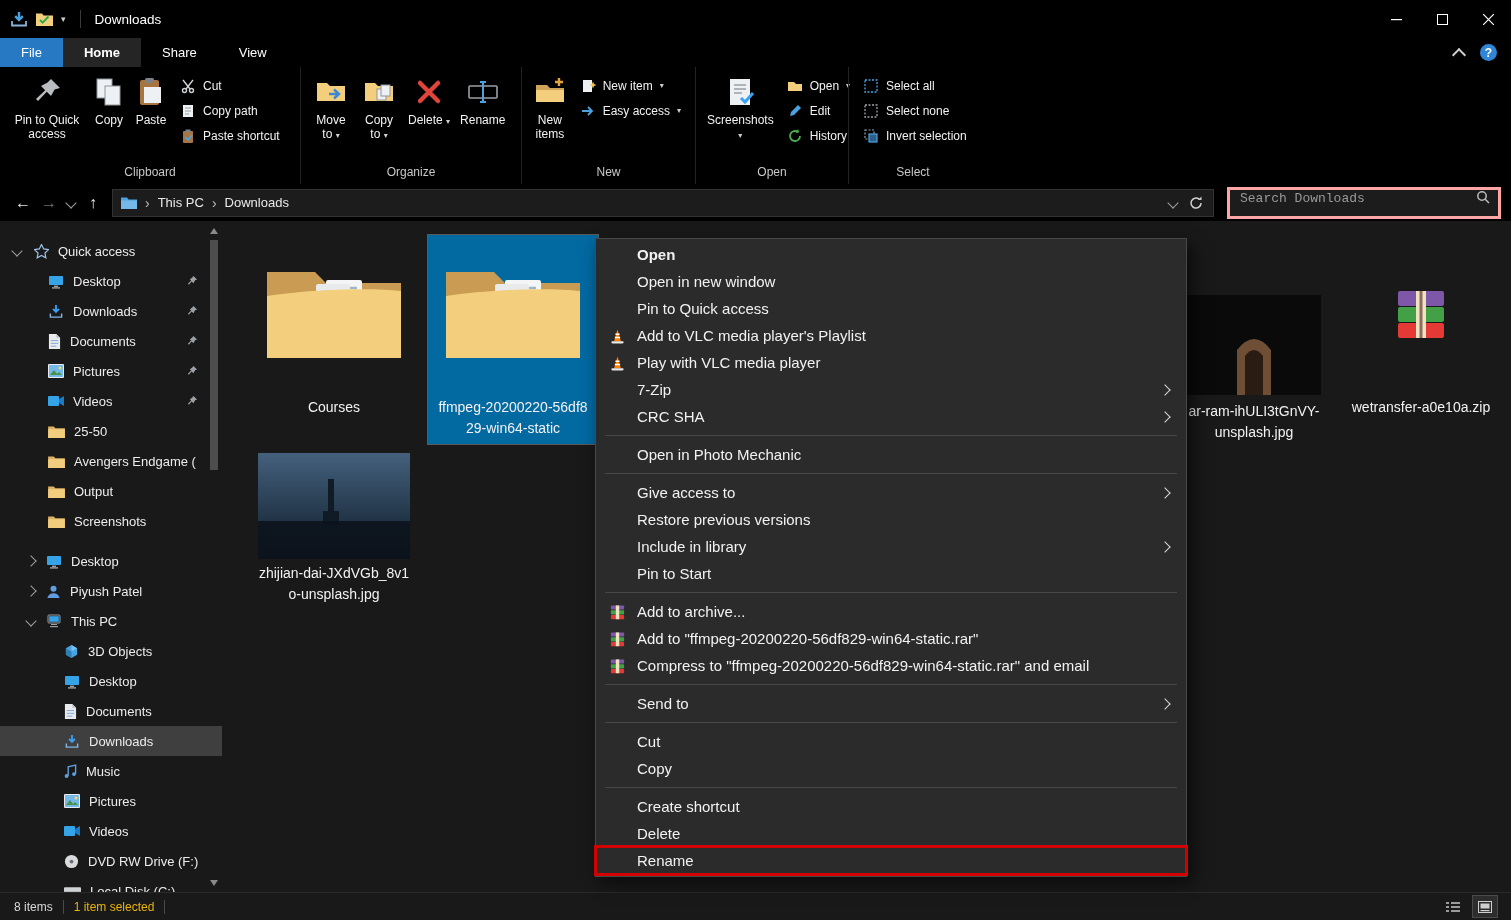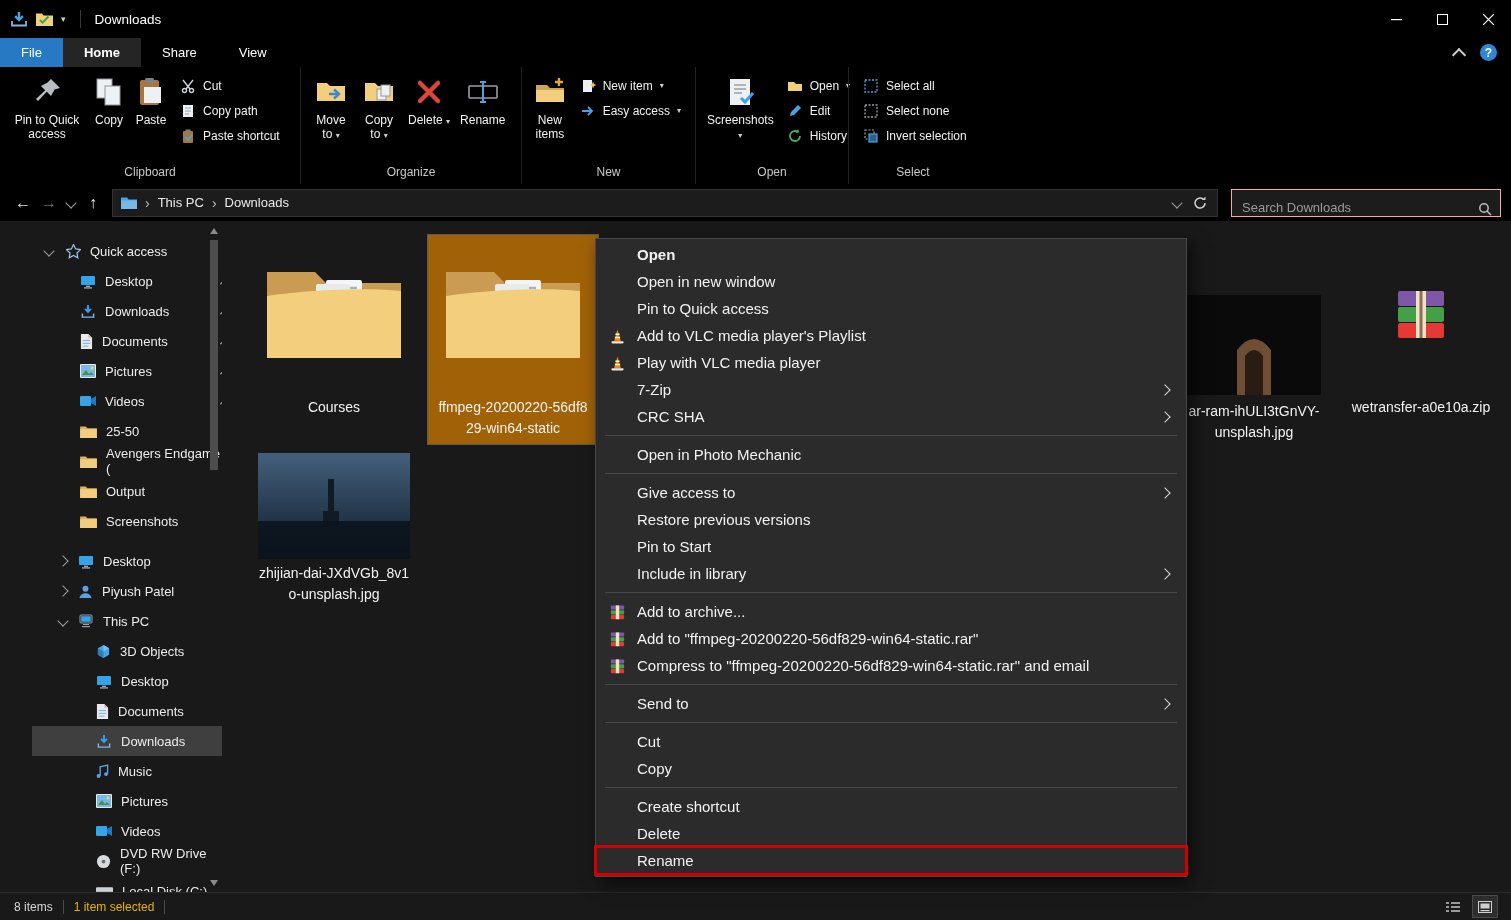--- a/index.html
+++ b/index.html
@@ -44,27 +44,27 @@
 
   
   .navbar{position:absolute;top:184px;left:0;right:0;height:37px;background:#000;display:flex;align-items:center;padding:0 10px;}
   .nav-btn{width:26px;height:26px;display:flex;align-items:center;justify-content:center;font-size:16px;color:#e9e9e9;}
   .nav-btn.dim{color:#6f6f6f;}
   .addr{flex:1;height:26px;margin-left:6px;background:#1c1c1c;border:1px solid #333;display:flex;align-items:center;padding:0 8px;font-size:13px;color:#e9e9e9;gap:7px;}
   .crumb-sep{color:#bdbdbd;font-size:14px;padding:0 1px;}
   .crumb{cursor:default;}
   .addr-right{margin-left:auto;display:flex;align-items:center;gap:12px;padding-right:2px;}
   .mini-chev{width:7px;height:7px;border-right:1.4px solid #9f9f9f;border-bottom:1.4px solid #9f9f9f;transform:rotate(45deg);}
-  .searchbox{width:252px;height:26px;margin-left:13px;background:#1c1c1c;border:1px solid #fca5a5;display:flex;align-items:flex-end;padding:0 8px;}
+  .searchbox{width:252px;height:26px;margin-left:13px;background:#1c1c1c;border:3px solid #fca5a5;display:flex;align-items:flex-start;padding:0 8px;font-family:Liberation Mono, monospace;}
   .searchbox input{flex:1;background:transparent;border:none;outline:none;color:#cfcfcf;font-size:13px;font-family:inherit;}
   .searchbox input::placeholder{color:#9a9a9a;}
 
   
   .sidebar{position:absolute;top:221px;left:0;width:222px;bottom:27px;background:#191919;font-size:13px;overflow:hidden;}
-  .sb-list{padding-top:15px;padding-left:32px;}
+  .sb-list{padding-top:15px;}
   .sb-item{position:relative;height:30px;display:flex;align-items:center;gap:9px;color:#ececec;}
   .p1{padding-left:34px;}
   .p2{padding-left:48px;}
   .p1b{padding-left:46px;}
   .p3{padding-left:64px;}
   .sb-item.selected{background:#3f3f3f;width:202px;}
   .sb-chev{position:absolute;width:7px;height:7px;border-right:1.4px solid #9f9f9f;border-bottom:1.4px solid #9f9f9f;}
   .chev-d{transform:rotate(45deg);}
   .chev-r{transform:rotate(-45deg);}
   .c1{left:13px;top:11px;}
@@ -75,21 +75,21 @@
   .sb-sb-arrow{position:absolute;left:2px;width:0;height:0;border-left:4px solid transparent;border-right:4px solid transparent;}
   .sb-sb-up{top:5px;border-bottom:6px solid #8a8a8a;}
   .sb-sb-down{bottom:5px;border-top:6px solid #8a8a8a;}
   .sb-thumb{position:absolute;left:2px;top:17px;width:8px;height:230px;background:#4d4d4d;}
 
   
   .files{position:absolute;top:221px;left:222px;right:0;bottom:27px;background:#191919;}
   .tile{position:absolute;text-align:center;color:#f2f2f2;font-size:14px;line-height:1.5;}
   .tile .thumb{display:flex;align-items:center;justify-content:center;height:160px;}
   .tile .fname{word-break:break-all;padding:2px 2px 5px;}
-  .tile.selected-tile{background:#a16207;outline:1px solid #5a5a5a;}
+  .tile.selected-tile{background:#0369a1;outline:1px solid #5a5a5a;}
   .fname-narrow{padding:2px 9px 5px !important;}
 
   
   .ctx{position:absolute;left:595px;top:238px;width:590px;background:#2b2b2b;border:1px solid #484848;box-shadow:5px 6px 16px rgba(0,0,0,.6);padding:2px 0;font-size:15px;color:#f2f2f2;z-index:40;}
   .ctx-item{position:relative;height:27px;display:flex;align-items:center;padding:0 34px 0 41px;}
   .ctx-item .mi{position:absolute;left:11px;top:4px;width:20px;height:20px;display:flex;align-items:center;justify-content:center;}
   .ctx-bold{font-weight:bold;}
   .ctx-sep{height:1px;background:#484848;margin:5px 9px;}
   .ctx-chev{position:absolute;right:17px;top:10px;width:7px;height:7px;border-right:1.6px solid #d8d8d8;border-bottom:1.6px solid #d8d8d8;transform:rotate(-45deg);}
   .rename-hl{outline:3px solid #d40000;outline-offset:-1px;}
@@ -829,25 +829,25 @@
     <div class="ctx-sep"></div>
 
     <div class="ctx-item">
       <span>Give access to</span>
       <span class="ctx-chev"></span>
     </div>
     <div class="ctx-item">
       <span>Restore previous versions</span>
     </div>
     <div class="ctx-item">
-      <span>Pin to Start</span>
-    </div>
-    <div class="ctx-item">
       <span>Include in library</span>
       <span class="ctx-chev"></span>
+    </div>
+    <div class="ctx-item">
+      <span>Pin to Start</span>
     </div>
 
     <div class="ctx-sep"></div>
 
     <div class="ctx-item">
       <span class="mi">
         <svg width="17" height="17" viewBox="0 0 18 18">
             <rect x="2" y="1.5" width="14" height="4.4" rx="1" fill="#7e57a8"></rect>
             <rect x="2" y="6.6" width="14" height="4.4" rx="1" fill="#43a047"></rect>
             <rect x="2" y="11.7" width="14" height="4.4" rx="1" fill="#e53935"></rect>

